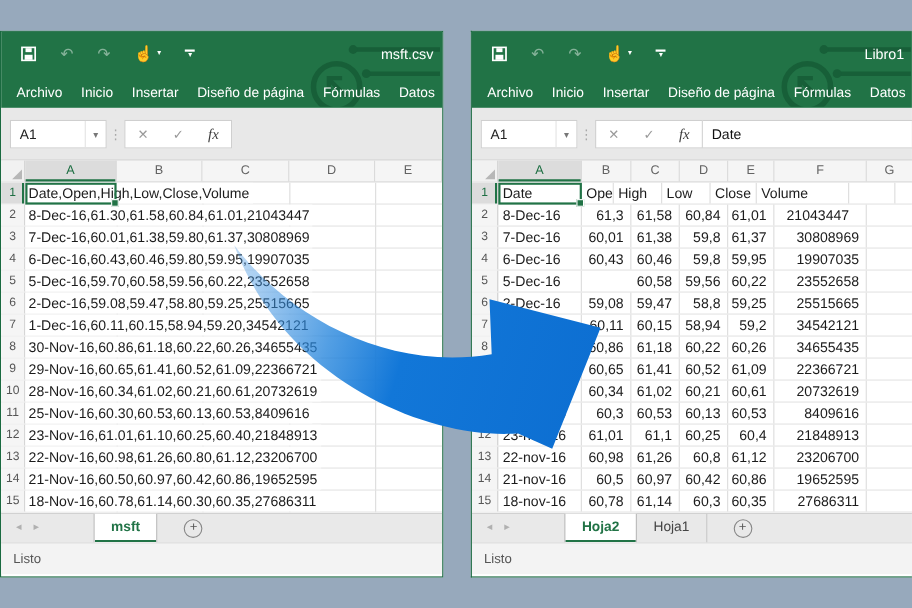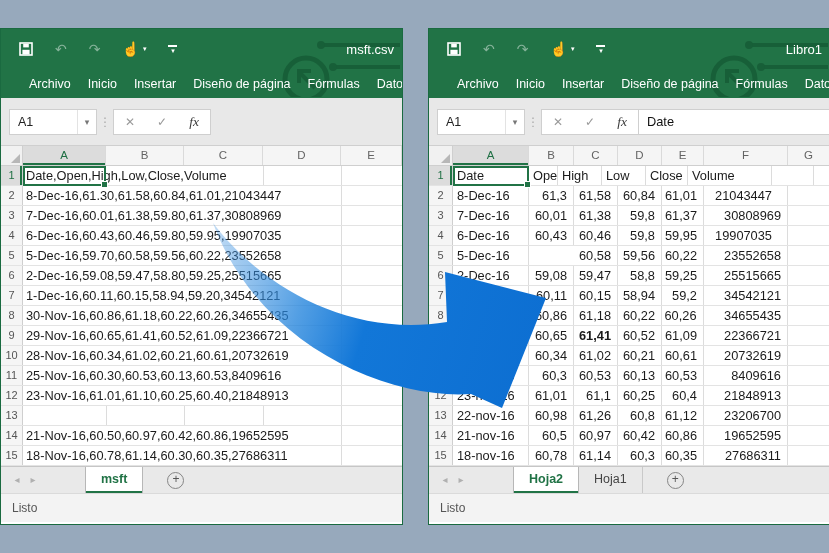--- a/index.html
+++ b/index.html
@@ -13,21 +13,21 @@
   .wm{position:absolute;right:0;top:4px;z-index:0;}
   .titlebar{height:40px;display:flex;align-items:center;padding-left:18px;gap:22px;
             position:relative;z-index:1;}
   .qbtn{color:#fff;font-size:14px;line-height:14px;cursor:default;display:inline-flex;align-items:center;}
   .qbtn.dis{opacity:.45;}
   .caret{font-style:normal;font-size:7px;color:#fff;margin-left:3px;}
   .cq{display:inline-block;}
   .cq .bar{display:block;width:9px;height:0;border-top:2px solid #fff;margin:0 auto 1px auto;}
   .cq .cv{display:block;font-style:normal;font-size:7px;line-height:5px;color:#fff;text-align:center;}
   .wtitle{position:absolute;right:8px;top:13px;font-size:13px;color:#fff;z-index:2;}
-  .ribbon{height:29px;display:flex;gap:17px;align-items:center;padding-left:28px;
+  .ribbon{height:29px;display:flex;gap:17px;align-items:center;padding-left:14px;
           position:relative;z-index:1;overflow:hidden;white-space:nowrap;}
   .rtab{color:#fff;font-size:12.5px;cursor:default;}
   
   .fbar{height:48px;background:#e8e8e8;display:flex;align-items:center;padding-left:8px;
         border-bottom:1px solid #cfcfcf;box-sizing:border-box;}
   .namebox{width:88px;height:26px;background:#fff;border:1px solid #cfcfcf;display:flex;
            align-items:center;box-sizing:border-box;}
   .namebox .nbval{flex:1;padding-left:8px;font-size:12.5px;color:#222;}
   .nbcaret{width:18px;text-align:center;font-style:normal;font-size:9px;color:#777;
            border-left:1px solid #e3e3e3;line-height:24px;}
@@ -197,20 +197,21 @@
         <div class="xrow">
           <div class="rowh" style="width: 22px;">11</div>
           <span class="csvtext">25-Nov-16,60.30,60.53,60.13,60.53,8409616</span>
         </div>
         <div class="xrow">
           <div class="rowh" style="width: 22px;">12</div>
           <span class="csvtext">23-Nov-16,61.01,61.10,60.25,60.40,21848913</span>
         </div>
         <div class="xrow">
           <div class="rowh" style="width: 22px;">13</div>
+          <span class="csvtext">22-Nov-16,60.98,61.26,60.80,61.12,23206700</span>
         </div>
         <div class="xrow">
           <div class="rowh" style="width: 22px;">14</div>
           <span class="csvtext">21-Nov-16,60.50,60.97,60.42,60.86,19652595</span>
         </div>
         <div class="xrow">
           <div class="rowh" style="width: 22px;">15</div>
           <span class="csvtext">18-Nov-16,60.78,61.14,60.30,60.35,27686311</span>
         </div>
       </div>
@@ -328,21 +329,21 @@
           <div class="cell num" style="width: 84px;">30808969</div>
           <div class="cell txt" style="width: 42px;"></div>
         </div>
         <div class="xrow">
           <div class="rowh" style="width: 24px;">4</div>
           <div class="cell txt" style="width: 76px;">6-Dec-16</div>
           <div class="cell num" style="width: 45px;">60,43</div>
           <div class="cell num" style="width: 44px;">60,46</div>
           <div class="cell num" style="width: 44px;">59,8</div>
           <div class="cell num" style="width: 42px;">59,95</div>
-          <div class="cell num" style="width: 84px; text-align: center;">19907035</div>
+          <div class="cell num" style="width: 84px;">19907035</div>
           <div class="cell txt" style="width: 42px;"></div>
         </div>
         <div class="xrow">
           <div class="rowh" style="width: 24px;">5</div>
           <div class="cell txt" style="width: 76px;">5-Dec-16</div>
           <div class="cell num" style="width: 45px; margin-top: 42px;">59,7</div>
           <div class="cell num" style="width: 44px;">60,58</div>
           <div class="cell num" style="width: 44px;">59,56</div>
           <div class="cell num" style="width: 42px;">60,22</div>
           <div class="cell num" style="width: 84px;">23552658</div>
@@ -367,29 +368,29 @@
           <div class="cell num" style="width: 42px;">59,2</div>
           <div class="cell num" style="width: 84px;">34542121</div>
           <div class="cell txt" style="width: 42px;"></div>
         </div>
         <div class="xrow">
           <div class="rowh" style="width: 24px;">8</div>
           <div class="cell txt" style="width: 76px;">30-nov-16</div>
           <div class="cell num" style="width: 45px;">60,86</div>
           <div class="cell num" style="width: 44px;">61,18</div>
           <div class="cell num" style="width: 44px;">60,22</div>
-          <div class="cell num" style="width: 42px; text-align: center;">60,26</div>
+          <div class="cell num" style="width: 42px;">60,26</div>
           <div class="cell num" style="width: 84px;">34655435</div>
           <div class="cell txt" style="width: 42px;"></div>
         </div>
         <div class="xrow">
           <div class="rowh" style="width: 24px;">9</div>
           <div class="cell txt" style="width: 76px;">29-nov-16</div>
           <div class="cell num" style="width: 45px;">60,65</div>
-          <div class="cell num" style="width: 44px; font-weight: bold;">61,41</div>
+          <div class="cell num" style="width: 44px;">61,41</div>
           <div class="cell num" style="width: 44px;">60,52</div>
           <div class="cell num" style="width: 42px;">61,09</div>
           <div class="cell num" style="width: 84px;">22366721</div>
           <div class="cell txt" style="width: 42px;"></div>
         </div>
         <div class="xrow">
           <div class="rowh" style="width: 24px;">10</div>
           <div class="cell txt" style="width: 76px;">28-nov-16</div>
           <div class="cell num" style="width: 45px;">60,34</div>
           <div class="cell num" style="width: 44px;">61,02</div>

